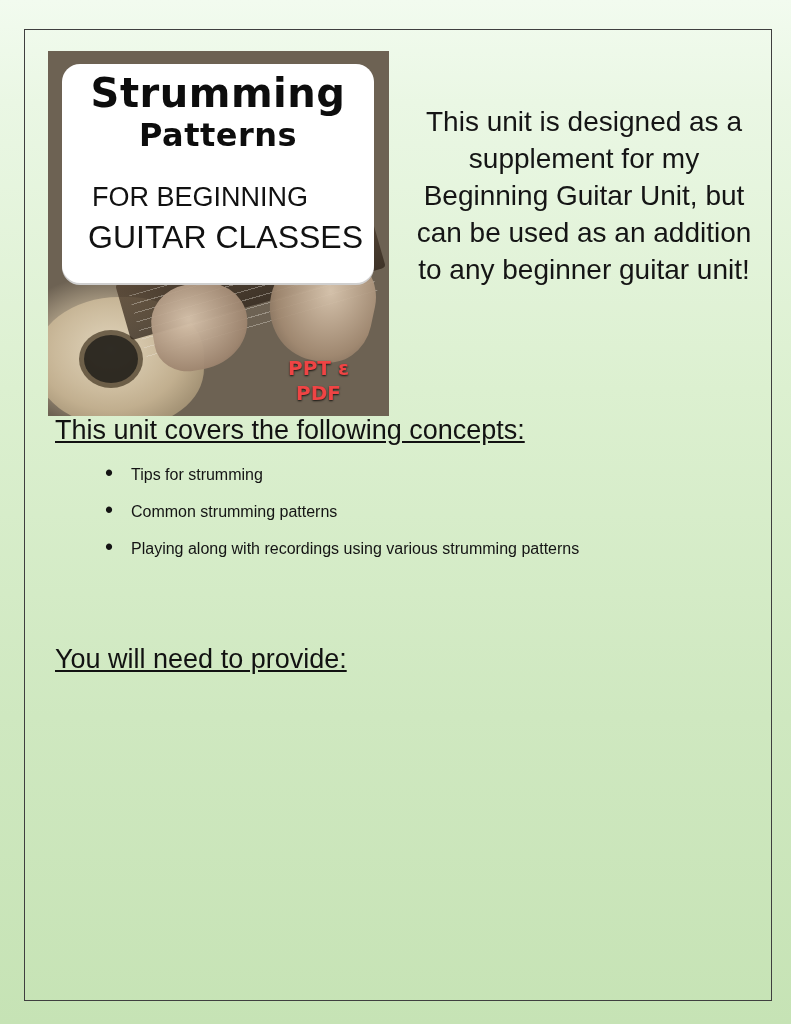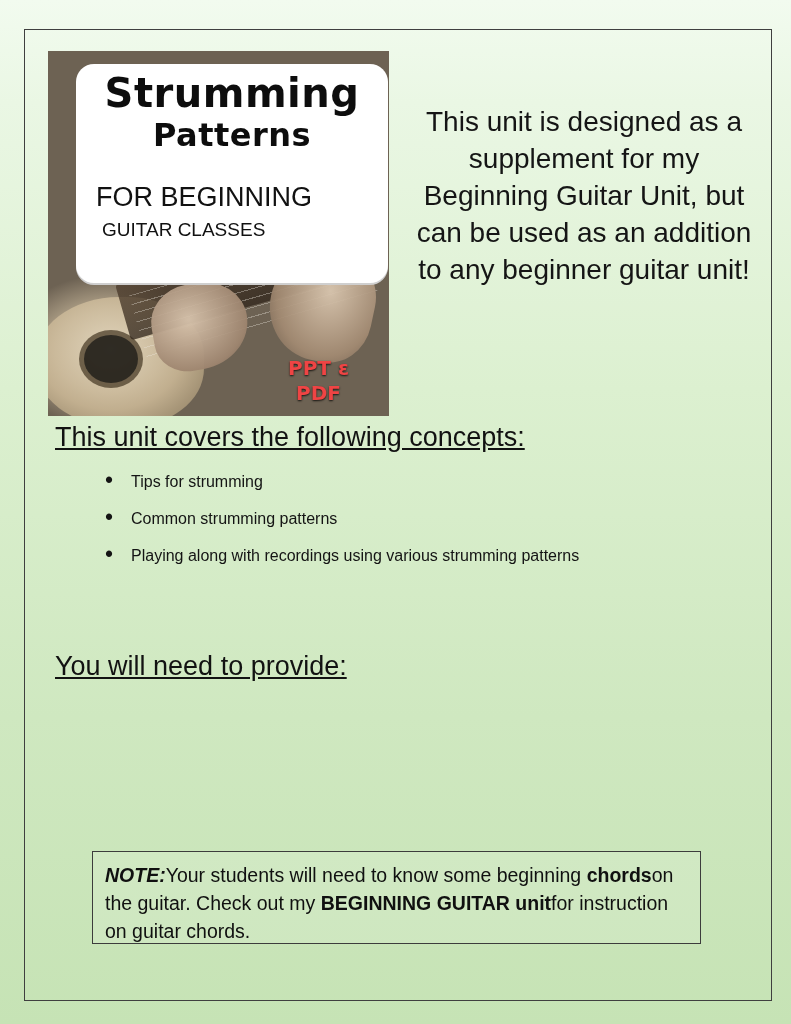--- a/index.html
+++ b/index.html
@@ -133,21 +133,20 @@
 
   .title-card {
     position: absolute;
     left: 14px;
     top: 13px;
     width: 312px;
     height: 219px;
     background: #ffffff;
     border-radius: 18px;
     box-shadow: 0 2px 0 #cfcfcf;
-    margin-left: 14px;
   }
   .title-line1 {
     position: absolute;
     left: 0;
     top: 6px;
     width: 312px;
     text-align: center;
     font-family: "DejaVu Sans", sans-serif;
     font-weight: bold;
     font-size: 40px;
@@ -164,37 +163,37 @@
     font-weight: bold;
     font-size: 32px;
     letter-spacing: 0.5px;
     color: #0d0d0d;
   }
   .title-line3 {
     position: absolute;
     left: 0;
     top: 118px;
     width: 372px;
-    padding-left: 20px;
+    padding-left: 30px;
     box-sizing: border-box;
     text-align: left;
     font-family: "Liberation Sans", sans-serif;
     font-size: 27px;
     color: #111;
   }
   .title-line4 {
     position: absolute;
     left: 0;
     top: 155px;
     width: 312px;
     padding-left: 26px;
     box-sizing: border-box;
     text-align: left;
     font-family: "Liberation Sans", sans-serif;
-    font-size: 19px;
+    font-size: 32px;
     color: #111;
   }
   .badge-ppt {
     position: absolute;
     left: 240px;
     top: 305px;
     font-family: "DejaVu Sans", sans-serif;
     font-weight: bold;
     font-size: 20px;
     color: #ef4444;
@@ -217,21 +216,21 @@
   
   .section {
     position: absolute;
     left: 55px;
     width: 700px;
   }
   .section-heading {
     font-size: 27px;
     color: #121212;
     text-decoration: underline;
-    margin: 7px 0 6px 0;
+    margin: 0 0 6px 0;
     display: inline-block;
   }
   ul.bullets {
     margin: 4px 0 0 0;
     padding: 0 0 0 46px;
     list-style: none;
   }
   ul.bullets li {
     position: relative;
     font-size: 16px;
@@ -318,22 +317,14 @@
       <li>Tips for strumming</li>
       <li>Common strumming patterns</li>
       <li>Playing along with recordings using various strumming patterns</li>
     </ul>
   </div>
 
   <div class="section" id="sec-provide">
     <div class="section-heading">You will need to provide:</div>
   </div>
 
-  <div class="note-box">
-    <div class="note-text">
-      <span class="note-label">NOTE:</span><span>Your students will need to know some beginning</span>
-      <span class="note-bold">chords</span><span>on the guitar. Check out my</span>
-      <span class="note-bold">BEGINNING GUITAR</span>
-      <span class="note-bold">unit</span><span>for instruction on guitar chords.</span>
-    </div>
-  </div>
 
 </div>
 
 </body></html>

